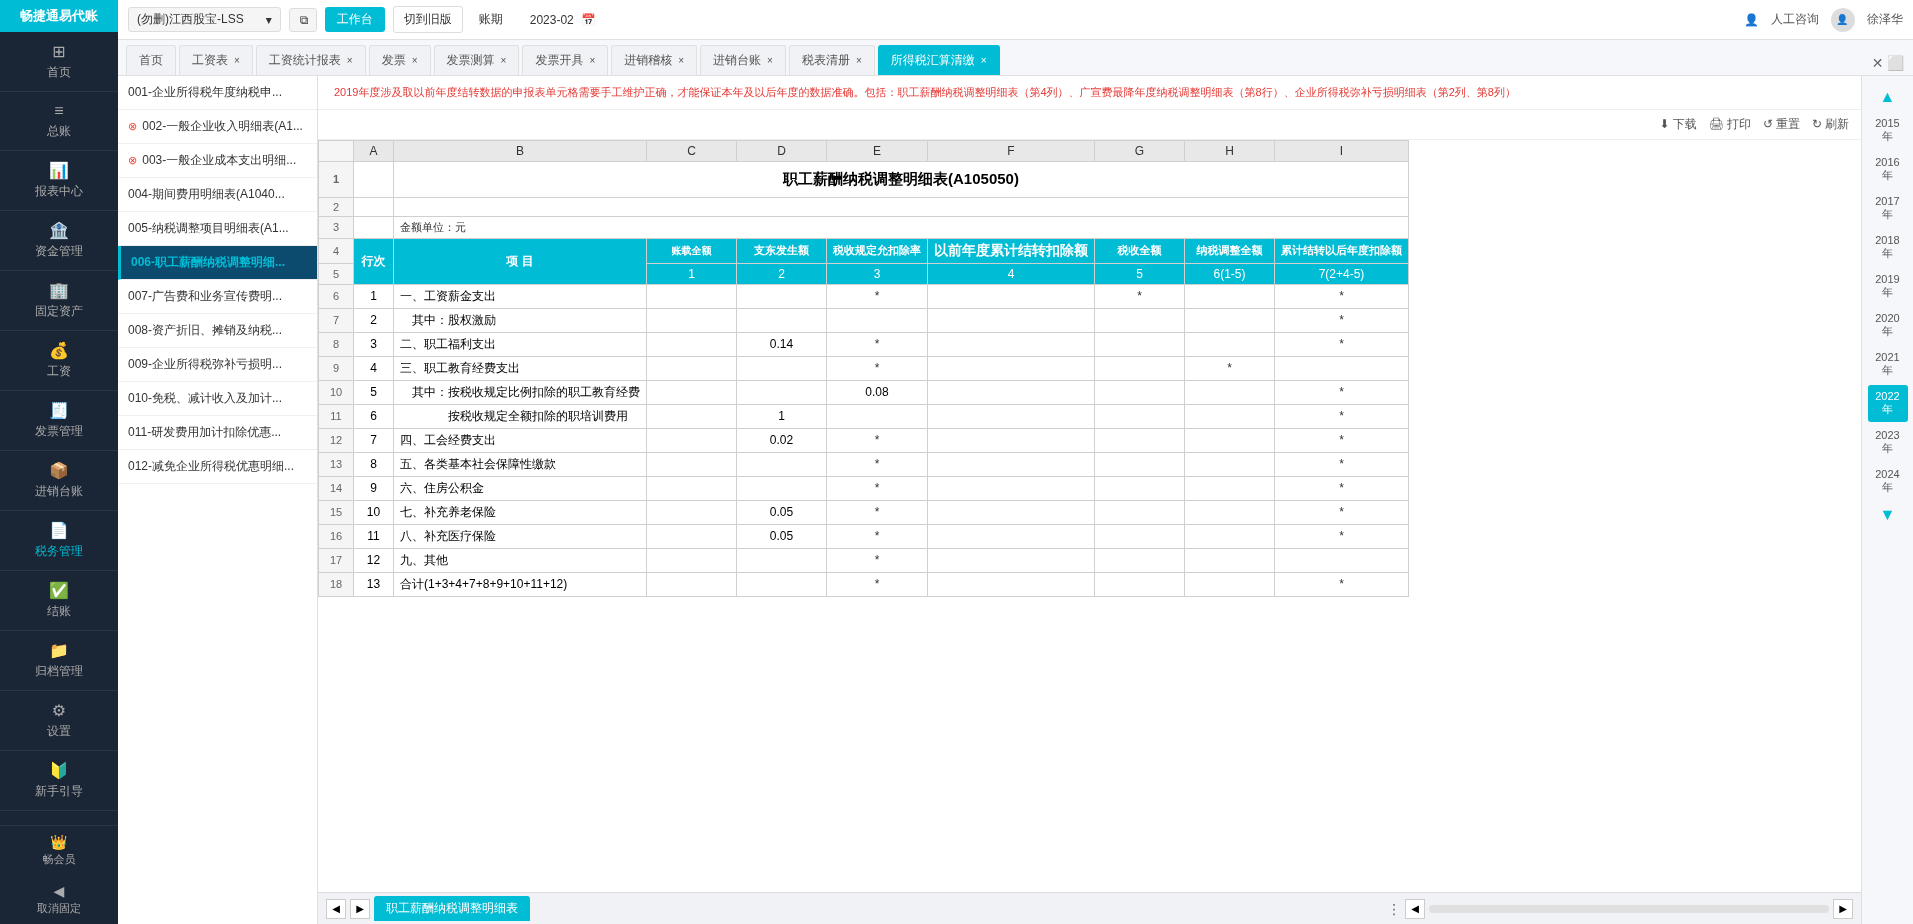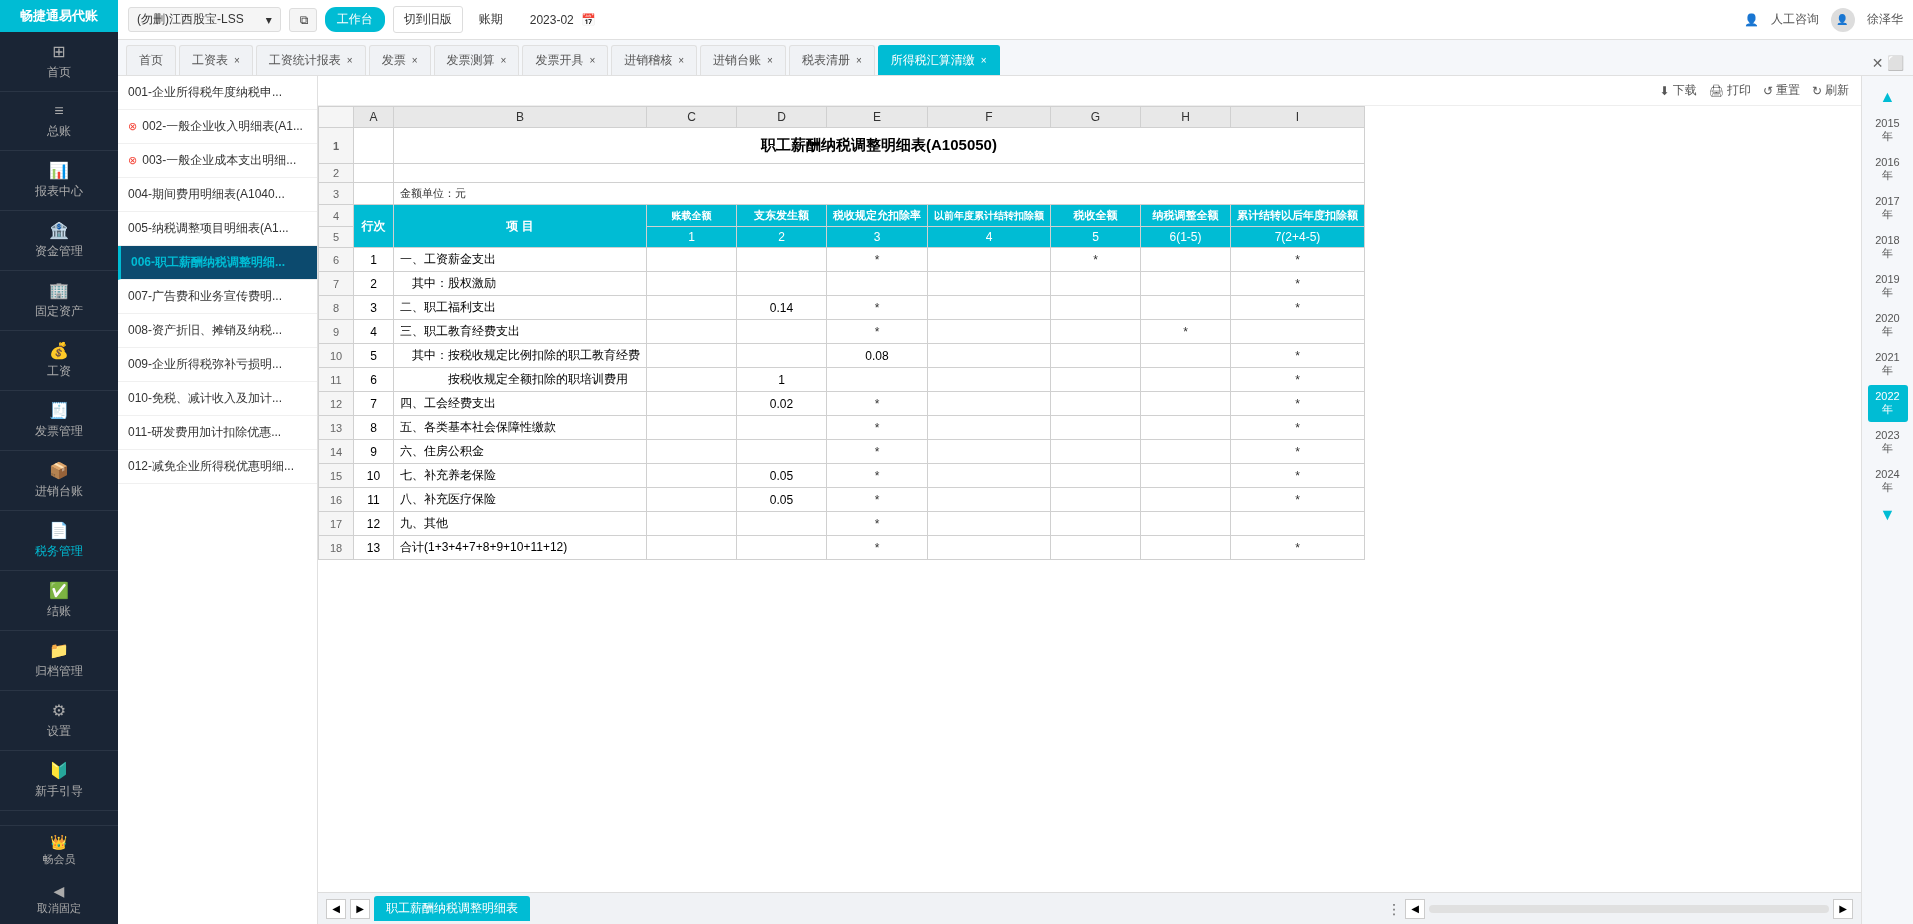--- a/index.html
+++ b/index.html
@@ -84,21 +84,21 @@
       color: #333;
       display: flex;
       align-items: center;
       gap: 22px;
       min-width: 150px;
     }
     .topbar-btn {
       background: #00bcd4;
       color: white;
       border: none;
-      border-radius: 11px;
+      border-radius: 3px;
       padding: 4px 12px;
       font-size: 12px;
       cursor: pointer;
     }
     .topbar-btn-outline {
       background: white;
       color: #333;
       border: 1px solid #ddd;
       border-radius: 3px;
       padding: 4px 10px;
@@ -516,20 +516,23 @@
       <div class="left-panel-item">
         <span>011-研发费用加计扣除优惠...</span>
       </div>
       <div class="left-panel-item">
         <span>012-减免企业所得税优惠明细...</span>
       </div>
     </div>
 
     <div class="sheet-area">
 
+      <div class="warning-bar">
+        <span>2019年度涉及取以前年度结转数据的申报表单元格需要手工维护正确，才能保证本年及以后年度的数据准确。包括：职工薪酬纳税调整明细表（第4列）、广宣费最降年度纳税调整明细表（第8行）、企业所得税弥补亏损明细表（第2列、第8列）</span>
+      </div>
 
       <div class="sheet-toolbar">
         <div class="sheet-toolbar-btn">
           <span>⬇</span>
           <span>下载</span>
         </div>
         <div class="sheet-toolbar-btn">
           <span>🖨</span>
           <span>打印</span>
         </div>
@@ -580,21 +583,21 @@
               <td colspan="8" style="text-align:left;font-size:11px;">金额单位：元</td>
             </tr>
 
             <tr>
               <td class="row-num">4</td>
               <td class="header-cyan" rowspan="2" style="min-width:40px;">行次</td>
               <td class="header-cyan" rowspan="2" style="min-width:200px;">项 目</td>
               <td class="header-cyan" style="font-size:10px;">账载全额</td>
               <td class="header-cyan" style="font-size:11px;">支东发生额</td>
               <td class="header-cyan" style="font-size:11px;">税收规定允扣除率</td>
-              <td class="header-cyan" style="font-size:10px;">以前年度累计结转扣除额</td>
+              <td class="header-cyan" style="font-size:14px;">以前年度累计结转扣除额</td>
               <td class="header-cyan" style="font-size:11px;">税收全额</td>
               <td class="header-cyan" style="font-size:11px;">纳税调整全额</td>
               <td class="header-cyan" style="font-size:11px;">累计结转以后年度扣除额</td>
             </tr>
 
             <tr>
               <td class="row-num">5</td>
               <td class="header-cyan-sub">1</td>
               <td class="header-cyan-sub">2</td>
               <td class="header-cyan-sub">3</td>

